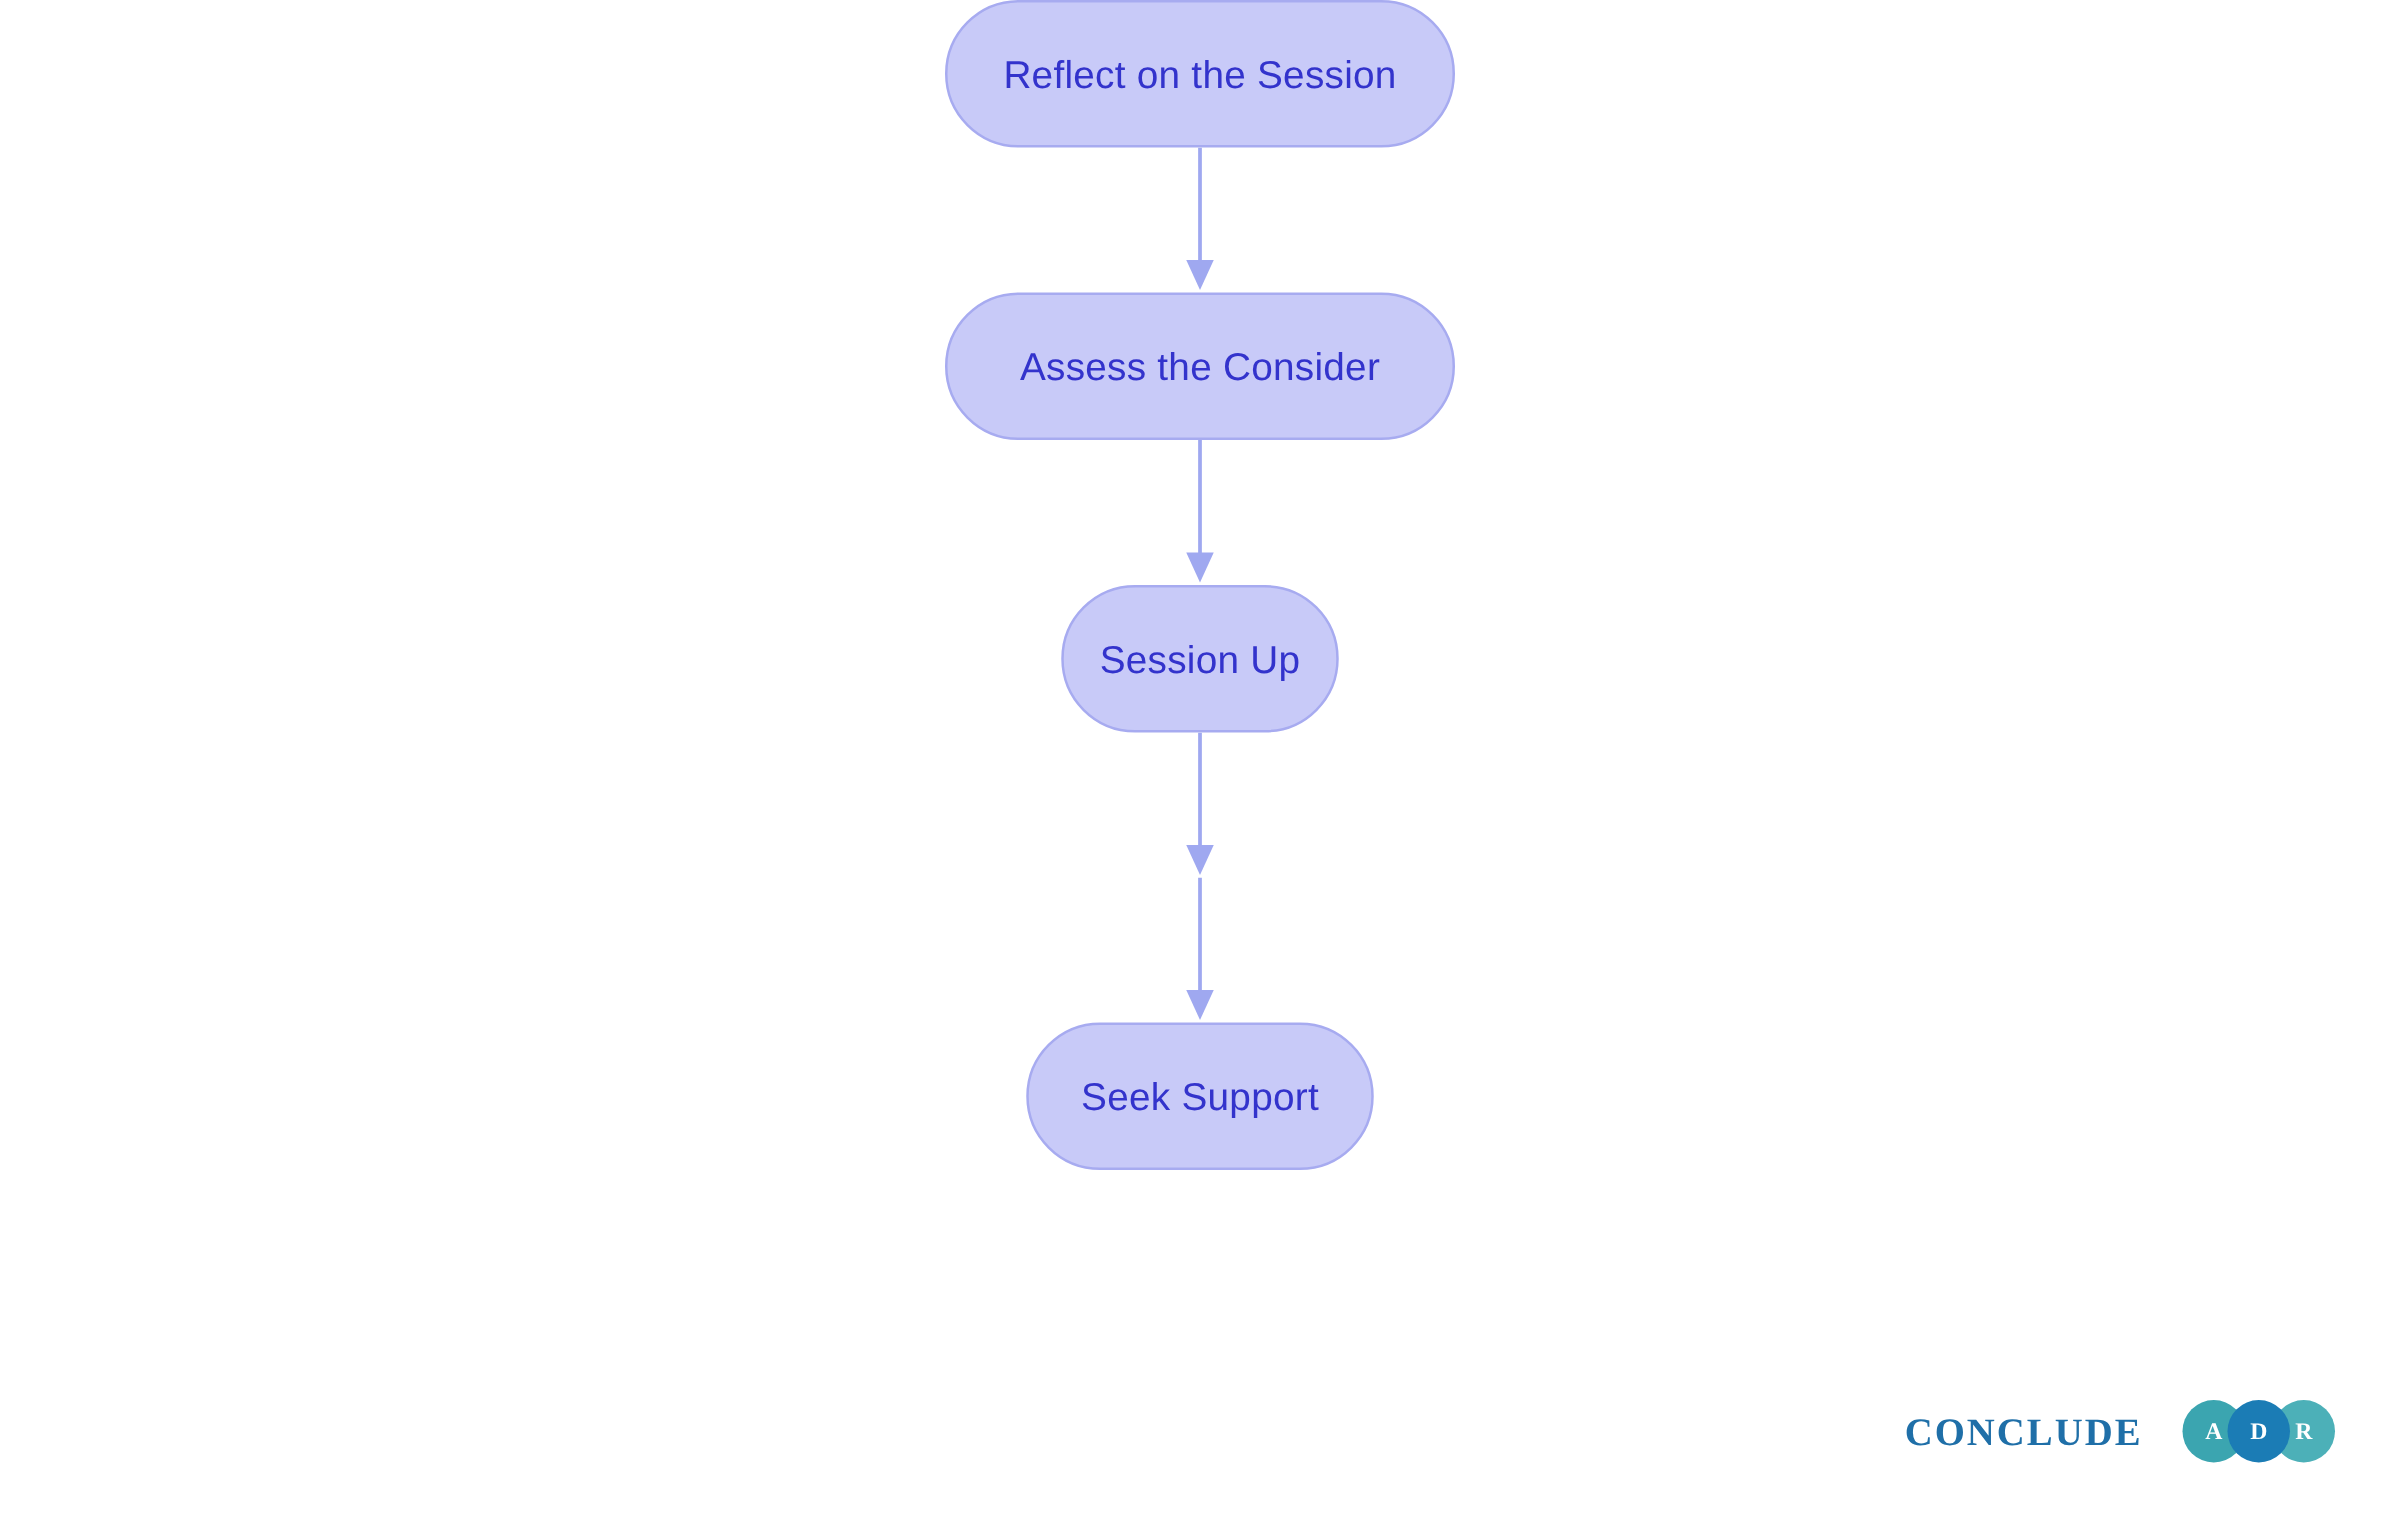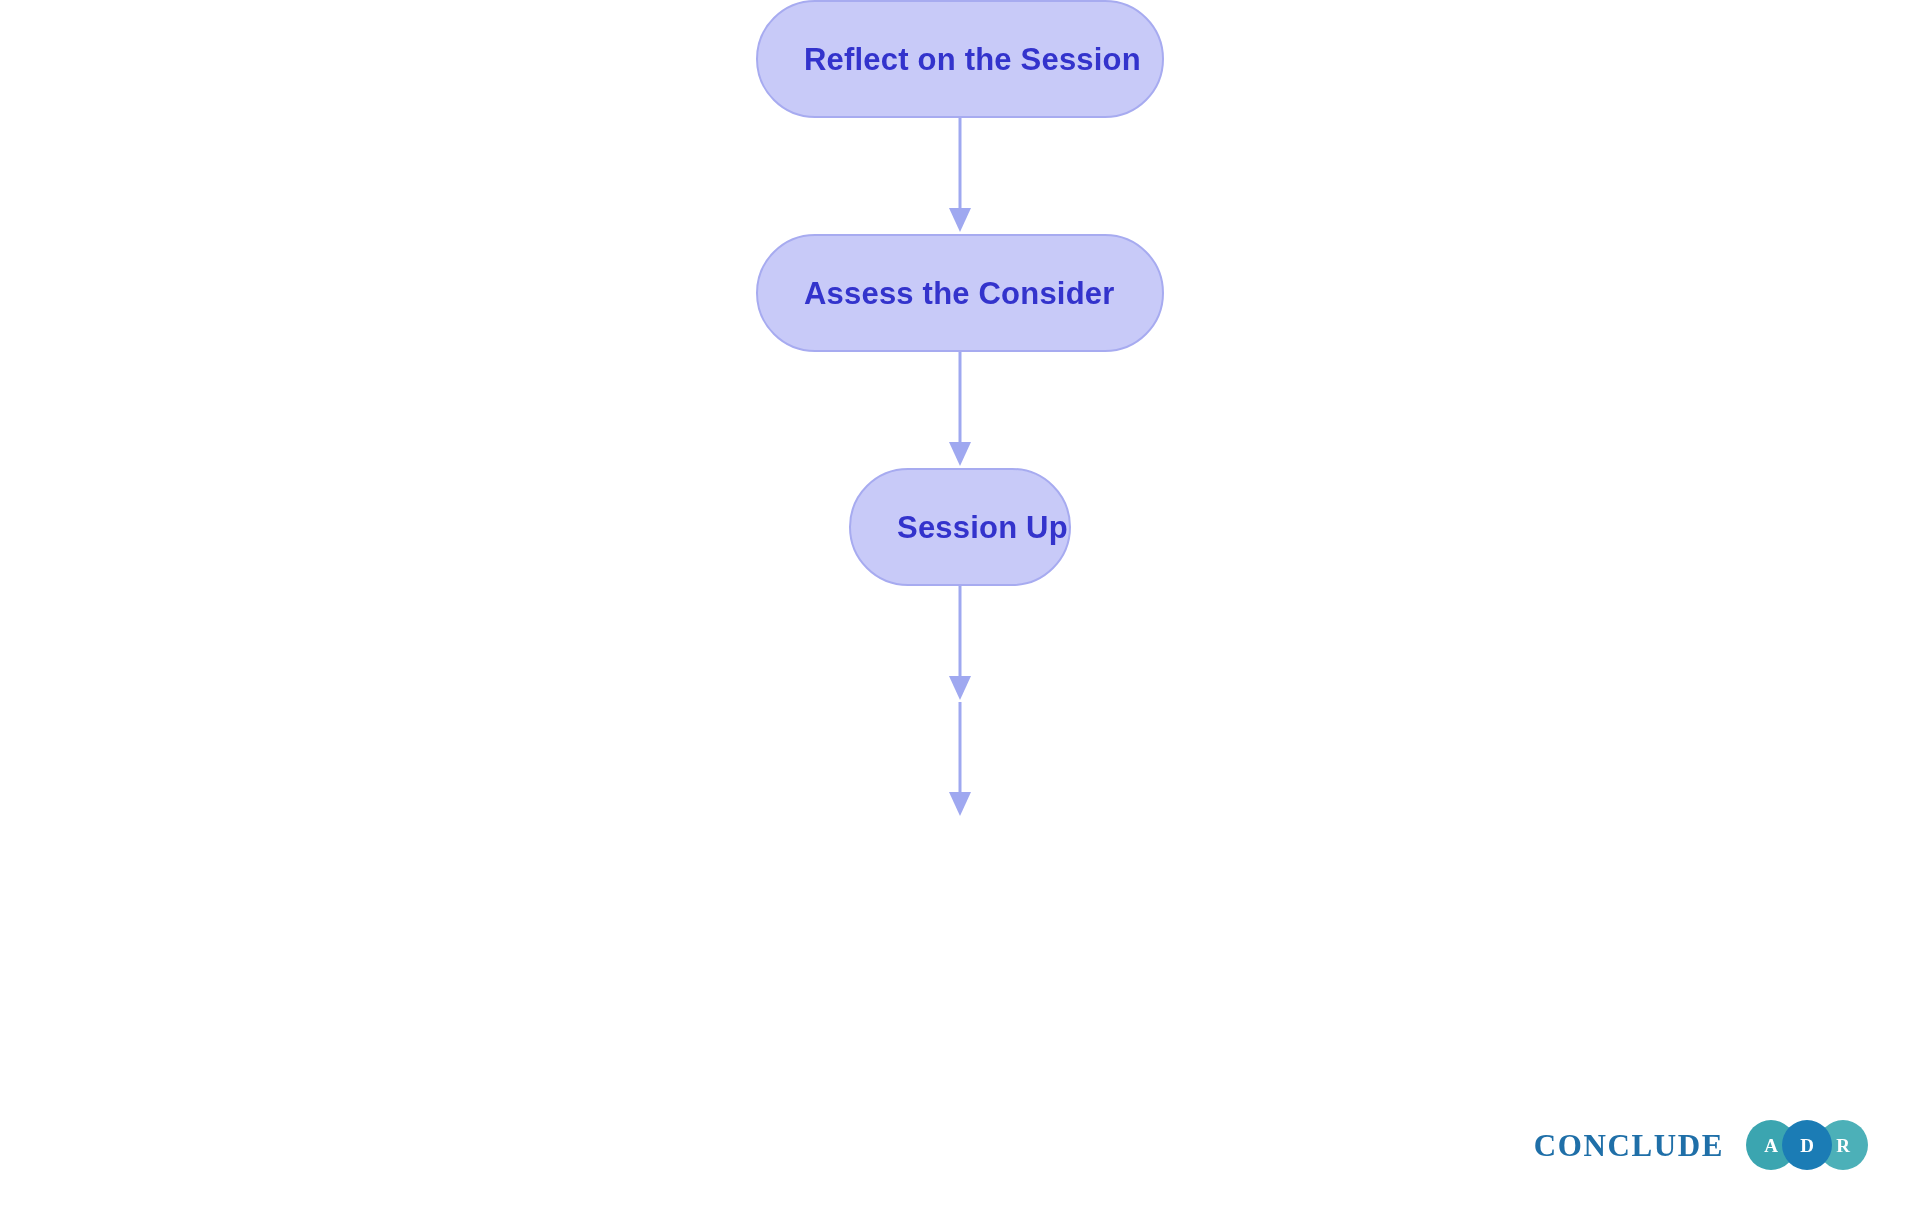--- a/index.html
+++ b/index.html
@@ -34,23 +34,24 @@
 
   
   .node {
     box-sizing: border-box;
     height: 118px;
     border: 2px solid #a7abf0;
     background: #c8caf8;
     border-radius: 59px;
     display: flex;
     align-items: center;
+    justify-content: center;
     color: #3333cc;
     font-size: 31px;
-    font-weight: 700;
+    font-weight: 400;
     letter-spacing: 0.2px;
     white-space: nowrap;
     padding: 4px 46px;
     font-family: "Liberation Sans", sans-serif;
   }
   .node-label {
     display: block;
     line-height: 1;
   }
 
@@ -74,21 +75,21 @@
   .conn-3 { height: 116px; }
   .conn-4 { height: 116px; }
 
   
   .logo {
     position: absolute;
     right: 52px;
     bottom: 45px;
     display: flex;
     align-items: center;
-    gap: 22px;
+    gap: 32px;
   }
   .logo-word {
     color: #1f6fa8;
     font-family: "Liberation Serif", serif;
     font-size: 31px;
     font-weight: 700;
     letter-spacing: 1.6px;
     line-height: 1;
   }
   .logo-circles {
@@ -156,20 +157,23 @@
     </div>
 
 
     <div class="connector conn-4">
       <svg width="40" height="116" viewBox="0 0 40 116" aria-hidden="true">
         <line x1="20" y1="0" x2="20" y2="96" stroke="#9fa8f0" stroke-width="3"></line>
         <polygon points="20,114 9,90 31,90" fill="#9fa8f0"></polygon>
       </svg>
     </div>
 
+    <div class="node w-seek">
+      <span class="node-label">Seek Support</span>
+    </div>
 
   </div>
 
   <div class="logo">
     <span class="logo-word">CONCLUDE</span>
     <span class="logo-circles">
       <span class="logo-circle c-a">A</span>
       <span class="logo-circle c-d">D</span>
       <span class="logo-circle c-r">R</span>
     </span>

